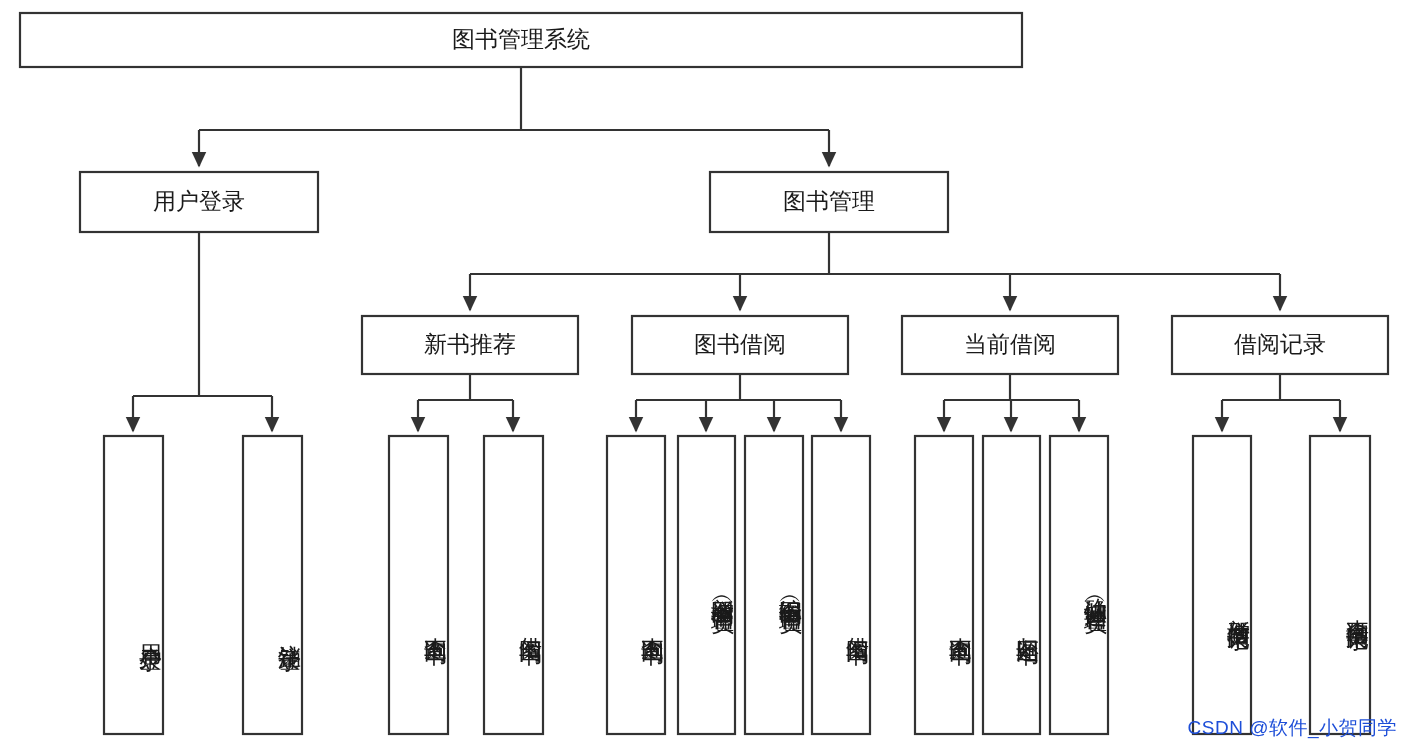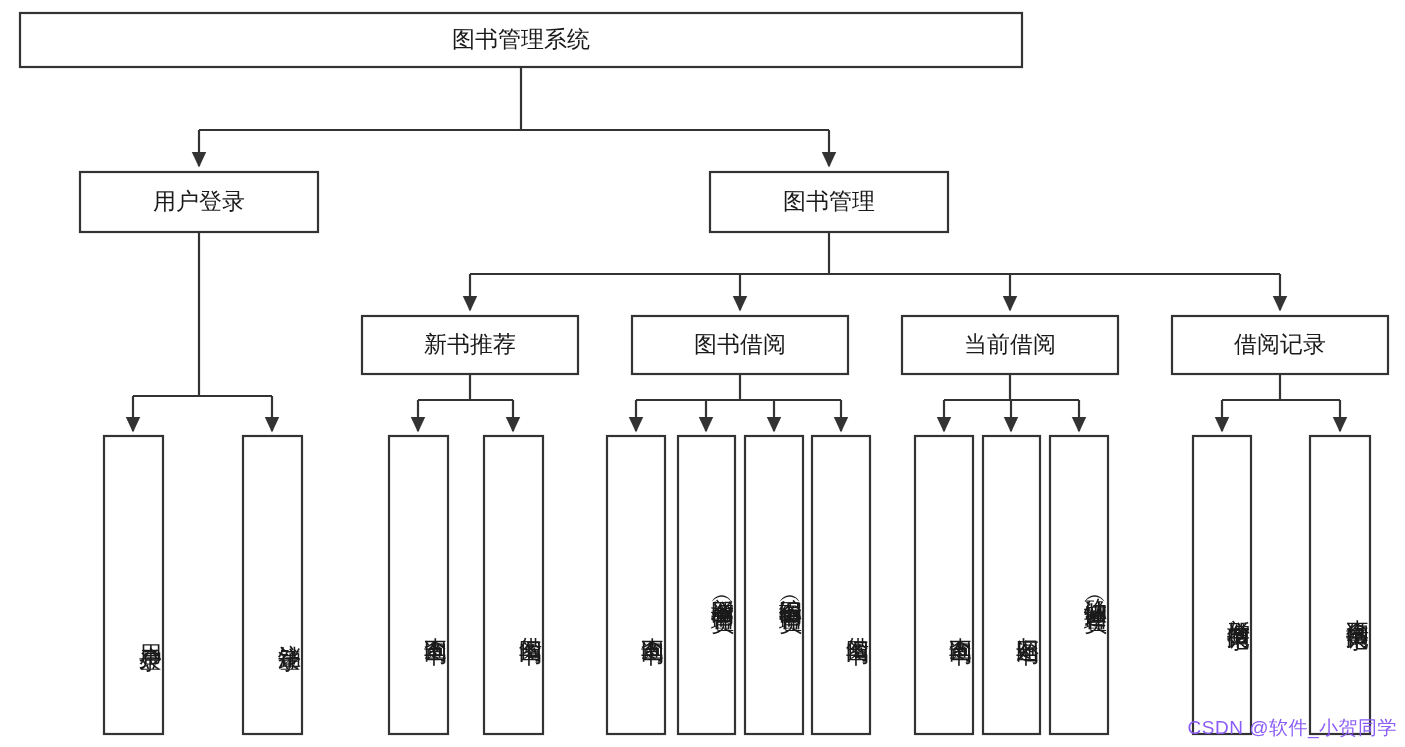--- a/index.html
+++ b/index.html
@@ -62,21 +62,21 @@
     align-items: flex-start;
     justify-content: center;
     pointer-events: none;
   }
   .watermark {
     position: absolute;
     right: 8px;
     bottom: 6px;
     font-family: "Liberation Sans", "DejaVu Sans", sans-serif;
     font-size: 19px;
-    color: #8b5cf6;
+    color: #1d4ed8;
     letter-spacing: 0.5px;
     white-space: nowrap;
   }
 </style>
 </head>
 <body>
 
 <div id="diagram-root">
 
   <svg class="diagram-canvas" viewBox="0 0 1405 747" xmlns="http://www.w3.org/2000/svg">

